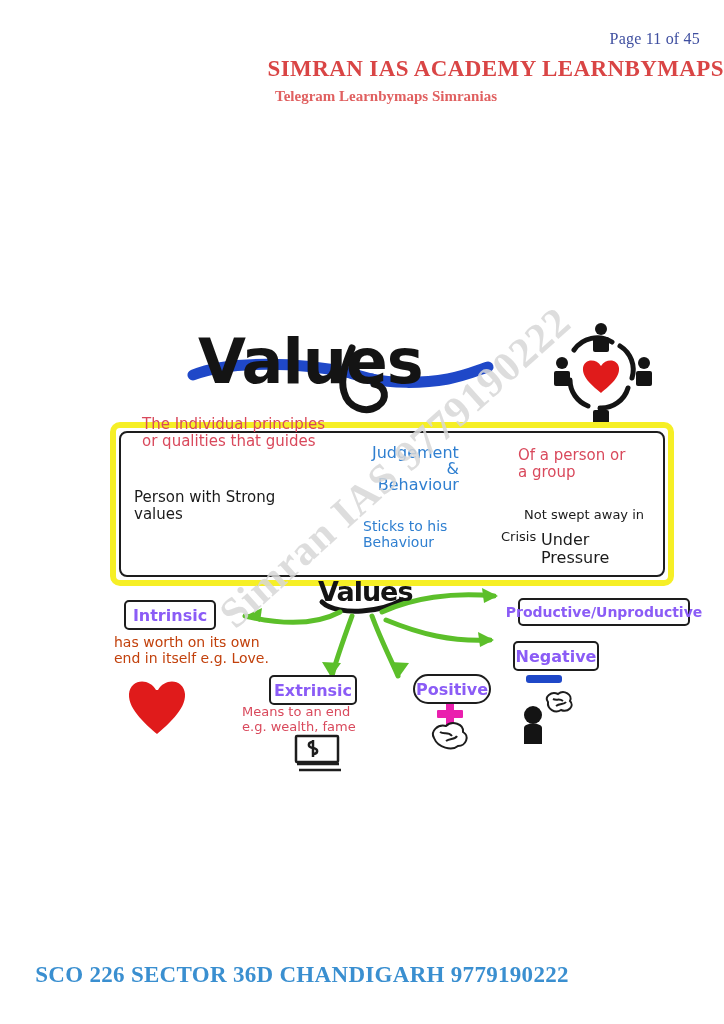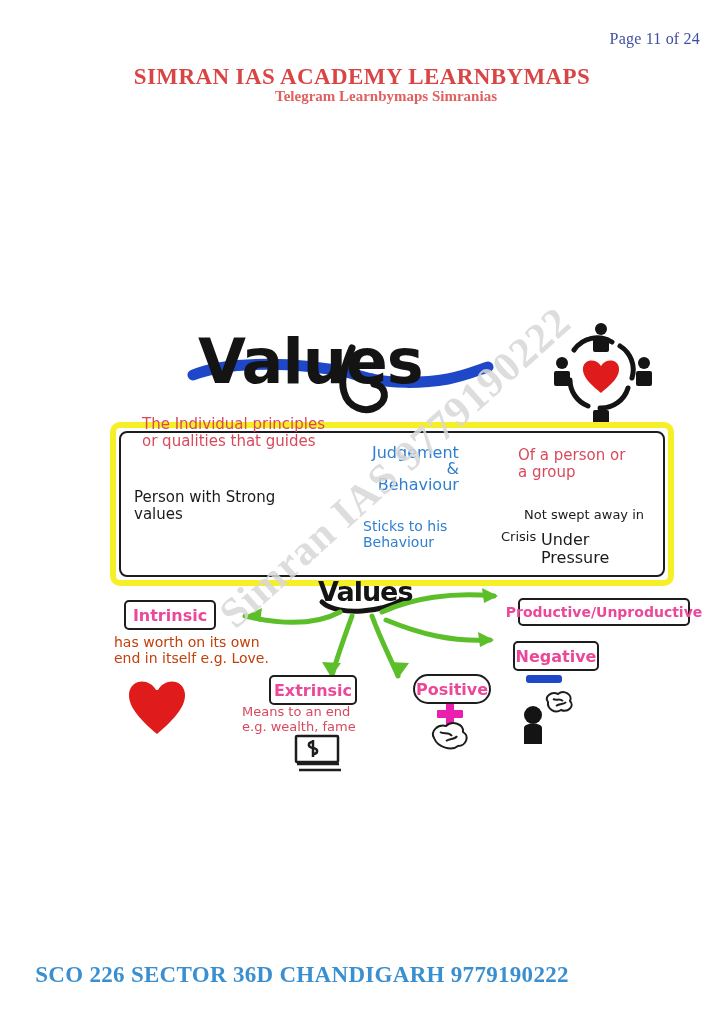--- a/index.html
+++ b/index.html
@@ -23,27 +23,26 @@
     font-family: "Liberation Serif", serif;
     font-size: 16px;
     color: #3f4fa0;
     letter-spacing: 0.2px;
   }
   #academy-title {
     position: absolute;
     top: 56px;
     left: 0;
     width: 724px;
-    text-align: center;
+    text-align: right;
     font-family: "Liberation Serif", serif;
     font-weight: bold;
     font-size: 23px;
     color: #d94545;
     letter-spacing: 0.4px;
-    margin-top: 8px;
   }
   #telegram-line {
     position: absolute;
     top: 88px;
     left: 0;
     width: 724px;
     text-align: center;
     font-family: "Liberation Serif", serif;
     font-weight: bold;
     font-size: 15px;
@@ -117,21 +116,21 @@
     z-index: 2;
   }
 
   .node-box {
     position: absolute;
     border: 2px solid #1d1d1d;
     border-radius: 5px;
     background: #ffffff;
     font-family: "DejaVu Sans", sans-serif;
     font-weight: bold;
-    color: #ec4899;
+    color: #8b5cf6;
     display: flex;
     align-items: center;
     justify-content: center;
     z-index: 4;
     white-space: nowrap;
   }
 
   #yellow-box {
     position: absolute;
     left: 110px;
@@ -149,21 +148,21 @@
     top: 3px;
     right: 3px;
     bottom: 3px;
     border: 2px solid #1d1d1d;
     border-radius: 8px;
   }
 </style>
 </head>
 <body>
 
-<div id="page-number">Page 11 of 24</div>
+<div id="page-number">Page 11 of 45</div>
 <div id="academy-title">SIMRAN IAS ACADEMY LEARNBYMAPS</div>
 <div id="telegram-line">Telegram Learnbymaps Simranias</div>
 
 <div id="scan">
 <svg width="724" height="640" viewBox="0 0 724 640" xmlns="http://www.w3.org/2000/svg">
 
   <path d="M193,205 C 230,190 300,192 350,203 C 360,206 366,208 372,209" stroke="#1f48c8" stroke-width="11" fill="none" stroke-linecap="round"></path>
   <path d="M372,209 C 390,213 420,214 448,209 C 468,205 478,200 488,197" stroke="#1f48c8" stroke-width="11" fill="none" stroke-linecap="round"></path>
 
   <path d="M352,178 C 346,192 340,208 344,222 C 348,238 366,244 378,236 C 388,229 386,216 374,214" stroke="#141414" stroke-width="7" fill="none" stroke-linecap="round"></path>

